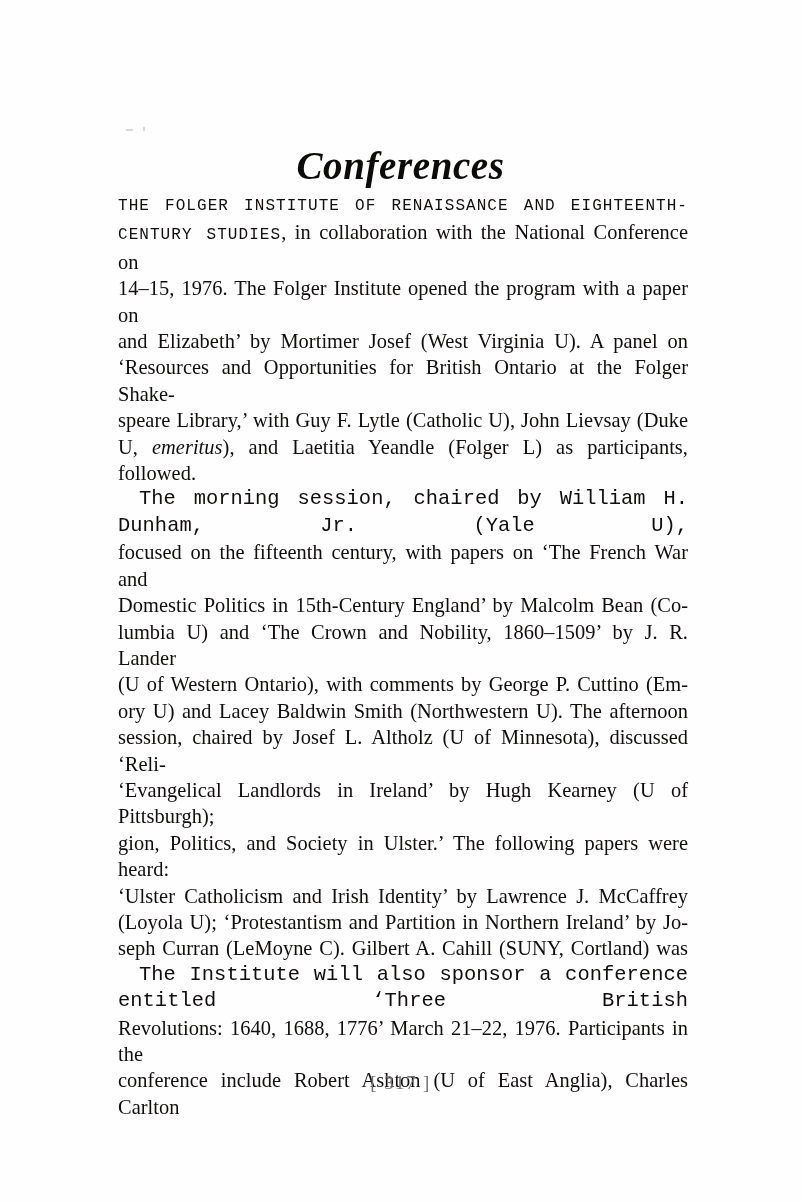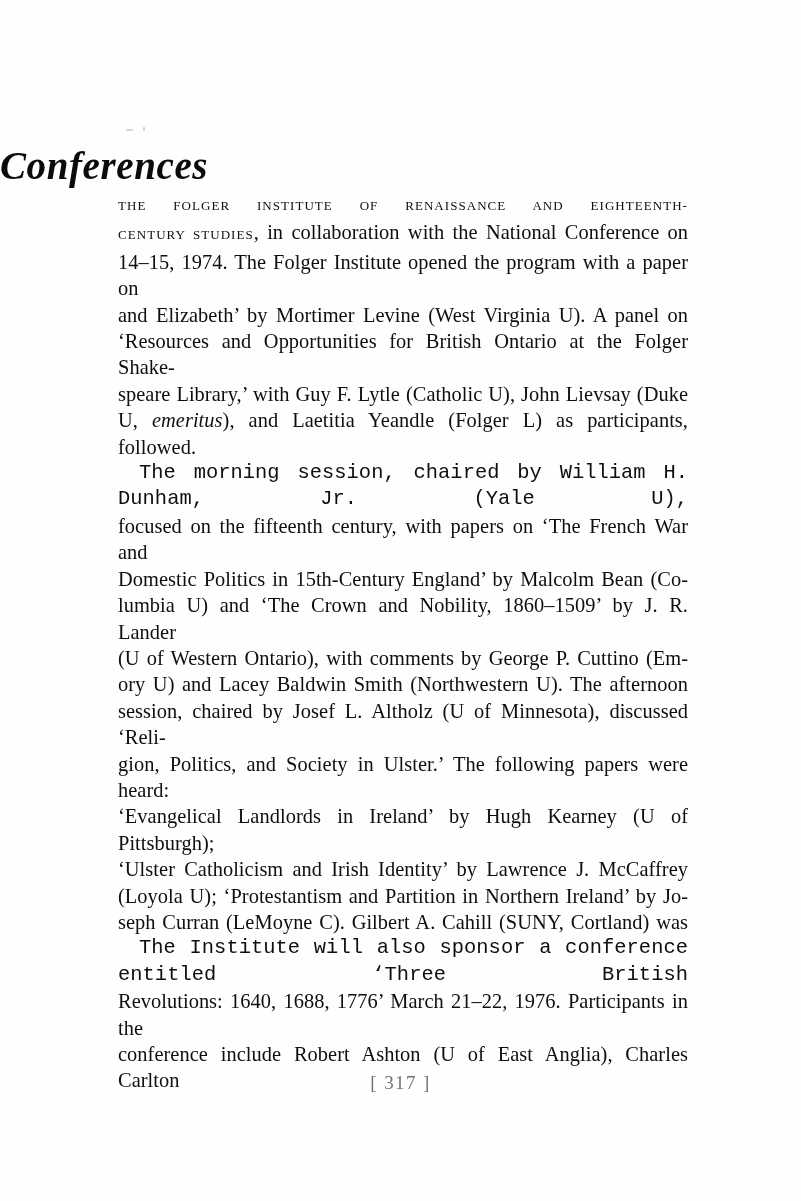--- a/index.html
+++ b/index.html
@@ -28,20 +28,21 @@
     pointer-events: none;
   }
   .speck-a { left: 126px; top: 129px; width: 7px;  height: 2px; }
   .speck-b { left: 143px; top: 127px; width: 2px;  height: 4px; }
 
   .title {
     position: absolute;
     left: 0;
     right: 0;
     top: 117px;
+    text-align: center;
     font-style: italic;
     font-size: 39px;
     line-height: 46px;
     letter-spacing: .6px;
     color: #0d0b0a;
   }
 
   .column {
     position: absolute;
     left: 118px;
@@ -70,21 +71,22 @@
     text-align-last: left;
   }
   p.para .ln.indent {
     text-indent: 21px;
     font-family: Liberation Mono, monospace;
   }
 
   .smallcaps {
     font-variant: small-caps;
     letter-spacing: 1.05px;
-    font-size: 13px;
+    font-size: 16px;
+    font-family: Liberation Mono, monospace;
   }
 
   .ital { font-style: italic; }
 
   .folio {
     position: absolute;
     left: 0;
     right: 0;
     top: 1072px;
     text-align: center;
@@ -101,37 +103,37 @@
   <div class="speck speck-a"></div>
   <div class="speck speck-b"></div>
 
   <h1 class="title">Conferences</h1>
 
   <div class="column">
 
     <p class="para">
       <span class="ln smallcaps">THE FOLGER INSTITUTE OF RENAISSANCE AND EIGHTEENTH-</span>
         <span class="ln"><span class="smallcaps">CENTURY STUDIES</span>, in collaboration with the National Conference on</span>
-        <span class="ln">14–15, 1974. The Folger Institute opened the program with a paper on</span>
-        <span class="ln">and Elizabeth’ by Mortimer Levine (West Virginia U). A panel on</span>
+        <span class="ln">14–15, 1976. The Folger Institute opened the program with a paper on</span>
+        <span class="ln">and Elizabeth’ by Mortimer Josef (West Virginia U). A panel on</span>
         <span class="ln">‘Resources and Opportunities for British Ontario at the Folger Shake-</span>
         <span class="ln">speare Library,’ with Guy F. Lytle (Catholic U), John Lievsay (Duke</span>
         <span class="ln last">U, <span class="ital">emeritus</span>), and Laetitia Yeandle (Folger L) as participants, followed.</span>
     </p>
 
     <p class="para">
       <span class="ln indent">The morning session, chaired by William H. Dunham, Jr. (Yale U),</span>
         <span class="ln">focused on the fifteenth century, with papers on ‘The French War and</span>
         <span class="ln">Domestic Politics in 15th-Century England’ by Malcolm Bean (Co-</span>
         <span class="ln">lumbia U) and ‘The Crown and Nobility, 1860–1509’ by J. R. Lander</span>
         <span class="ln">(U of Western Ontario), with comments by George P. Cuttino (Em-</span>
         <span class="ln">ory U) and Lacey Baldwin Smith (Northwestern U). The afternoon</span>
         <span class="ln">session, chaired by Josef L. Altholz (U of Minnesota), discussed ‘Reli-</span>
+        <span class="ln">‘Evangelical Landlords in Ireland’ by Hugh Kearney (U of Pittsburgh);</span>
         <span class="ln">gion, Politics, and Society in Ulster.’ The following papers were heard:</span>
-        <span class="ln">‘Evangelical Landlords in Ireland’ by Hugh Kearney (U of Pittsburgh);</span>
         <span class="ln">‘Ulster Catholicism and Irish Identity’ by Lawrence J. McCaffrey</span>
         <span class="ln">(Loyola U); ‘Protestantism and Partition in Northern Ireland’ by Jo-</span>
         <span class="ln">seph Curran (LeMoyne C). Gilbert A. Cahill (SUNY, Cortland) was</span>
     </p>
 
     <p class="para">
       <span class="ln indent">The Institute will also sponsor a conference entitled ‘Three British</span>
         <span class="ln">Revolutions: 1640, 1688, 1776’ March 21–22, 1976. Participants in the</span>
         <span class="ln">conference include Robert Ashton (U of East Anglia), Charles Carlton</span>
     </p>

